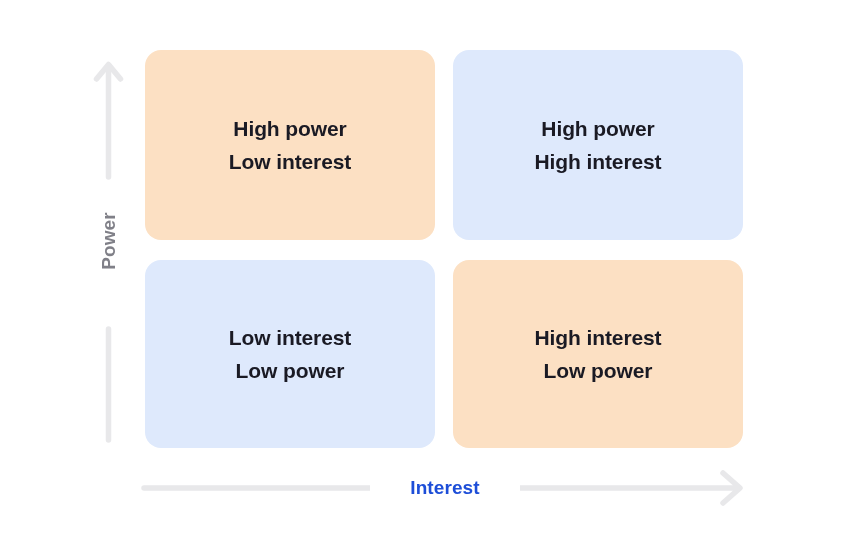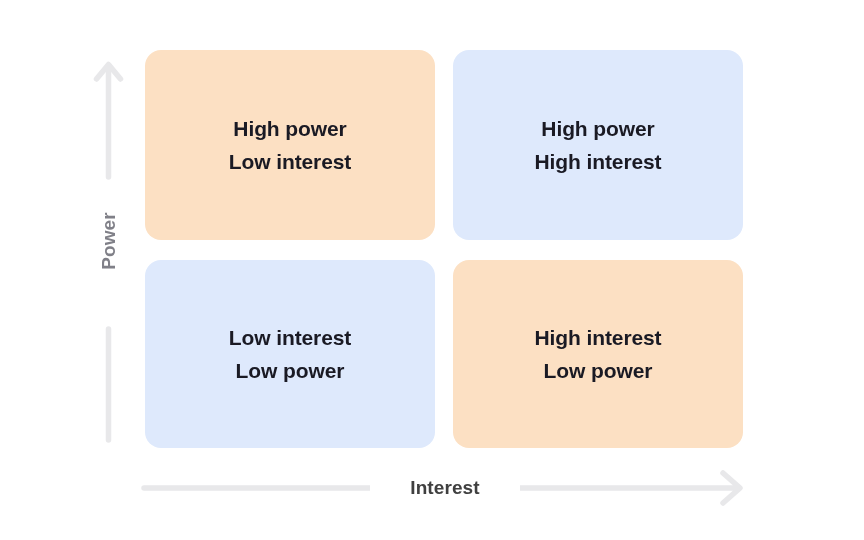--- a/index.html
+++ b/index.html
@@ -64,21 +64,21 @@
     position: absolute;
     left: 370px;
     top: 474px;
     width: 150px;
     height: 28px;
     display: flex;
     align-items: center;
     justify-content: center;
     font-size: 19px;
     font-weight: 700;
-    color: #404040;
+    color: #1d4ed8;
     letter-spacing: 0.1px;
     background: #ffffff;
   }
 
   
   .matrix {
     position: absolute;
     left: 145px;
     top: 50px;
     width: 598px;

